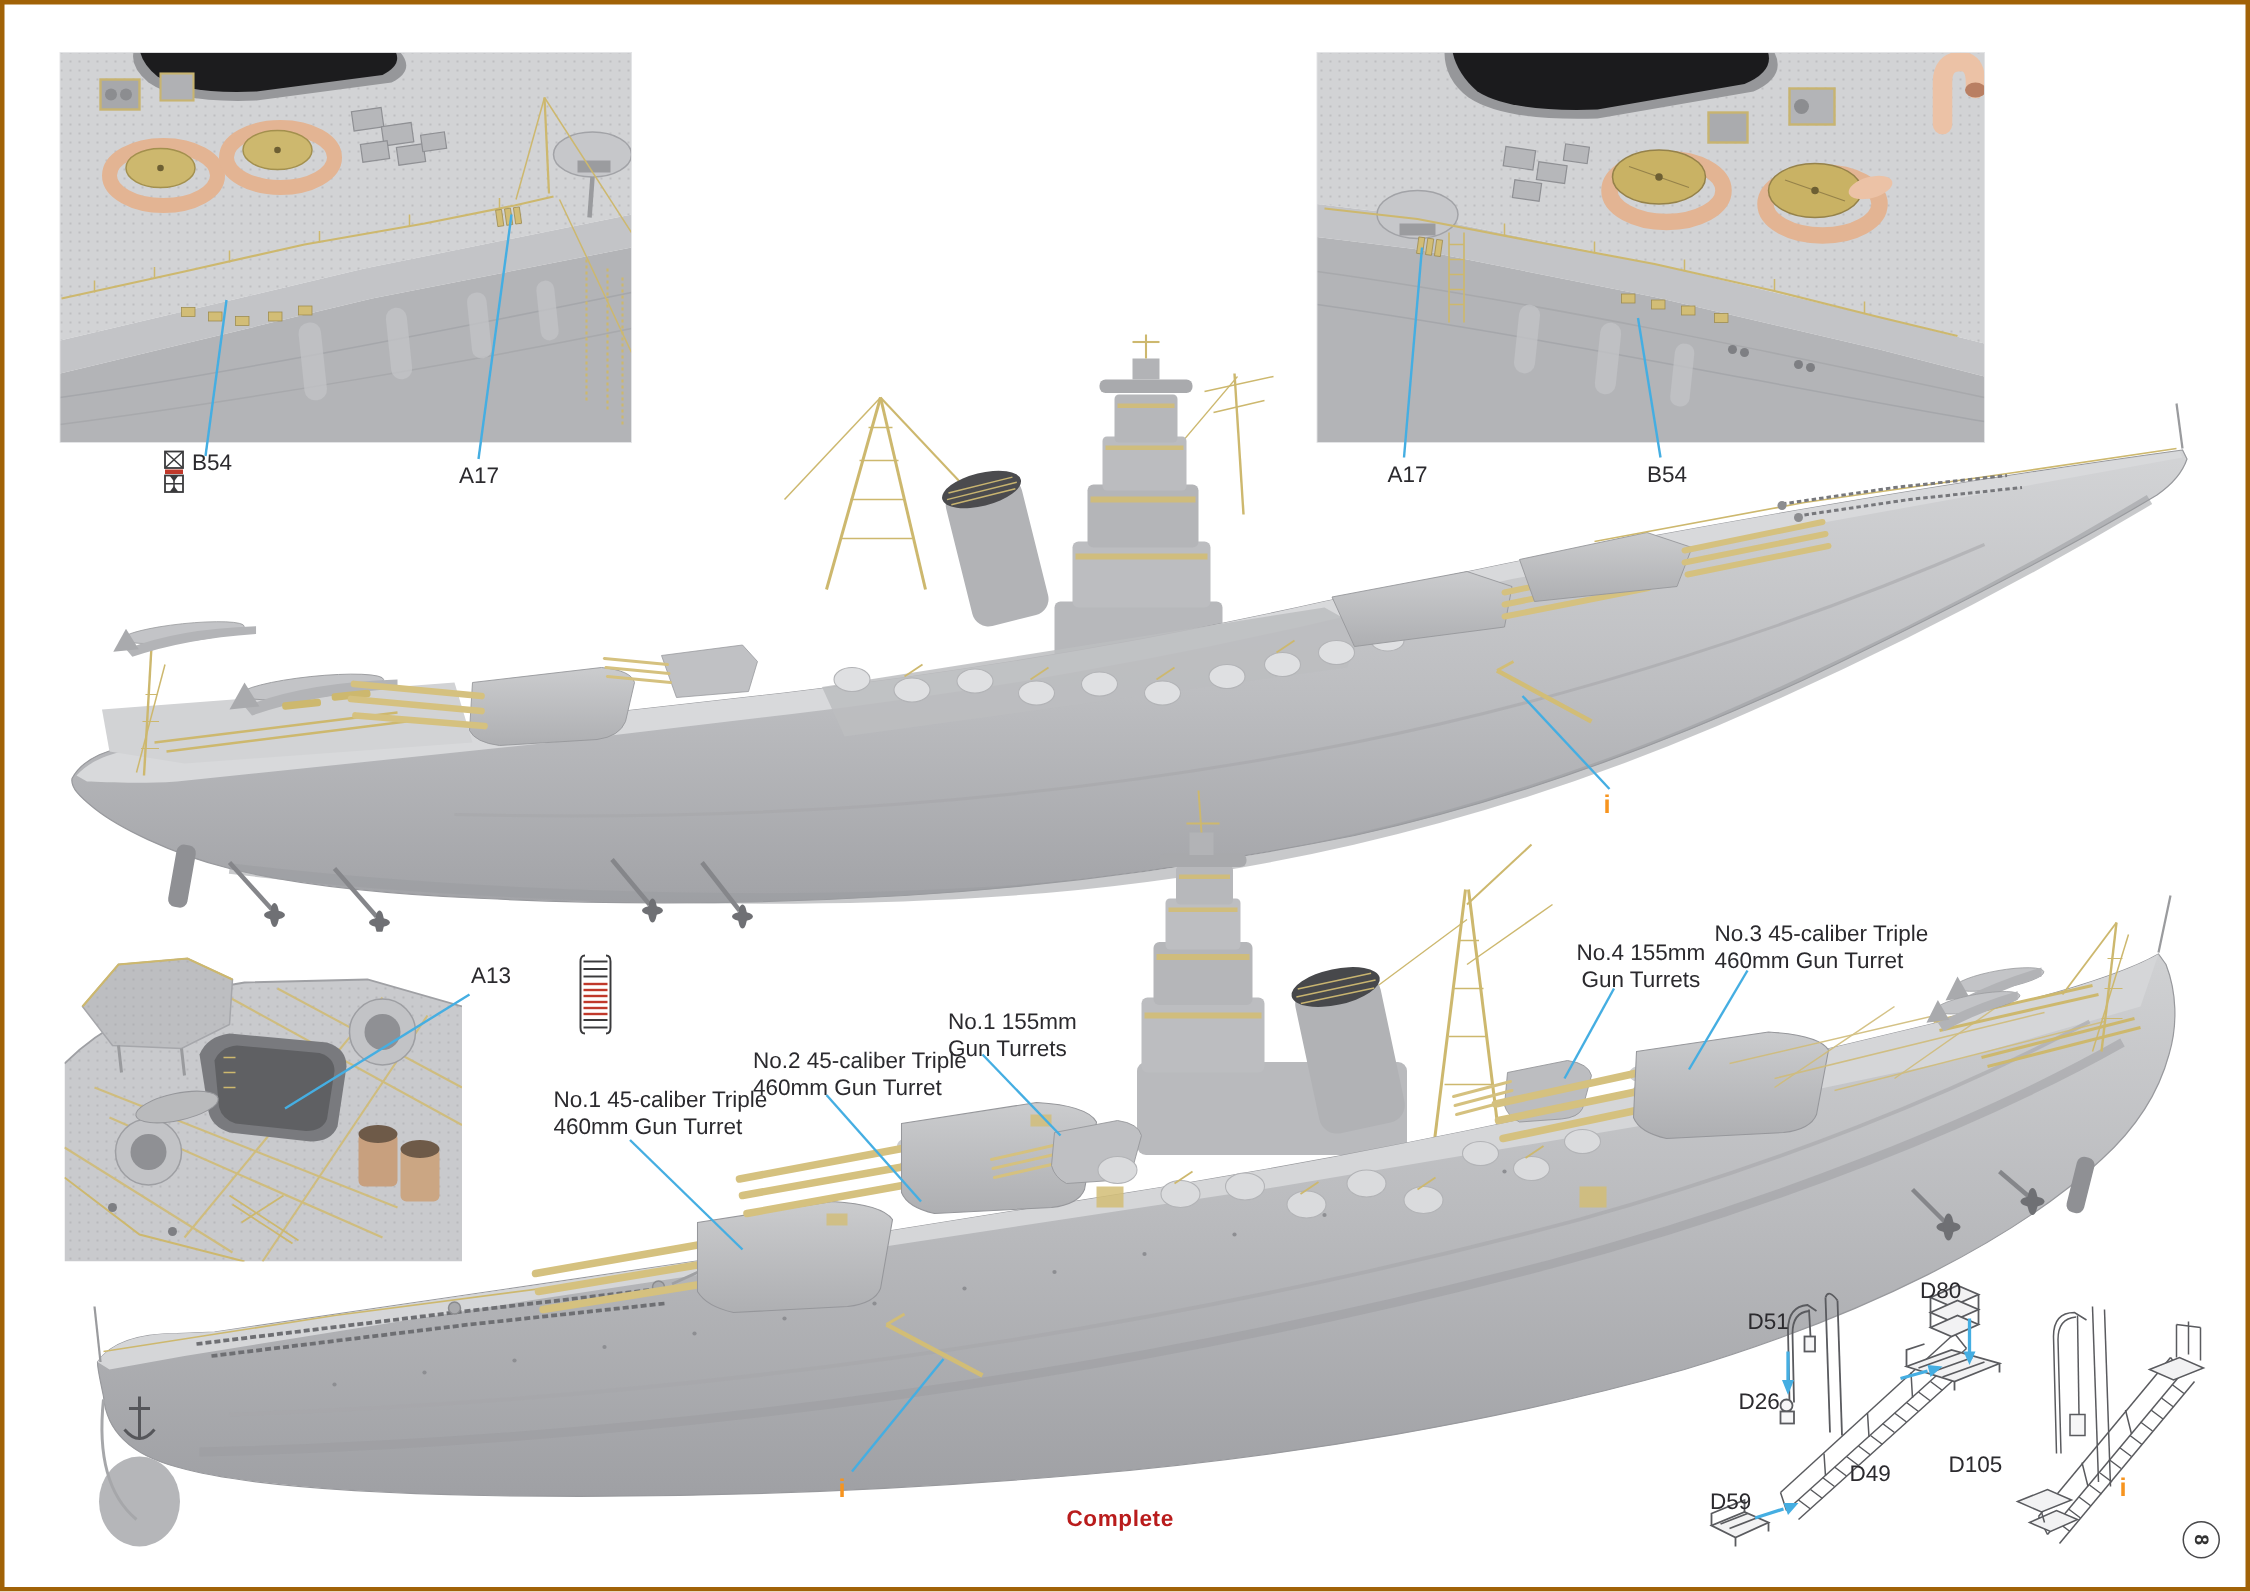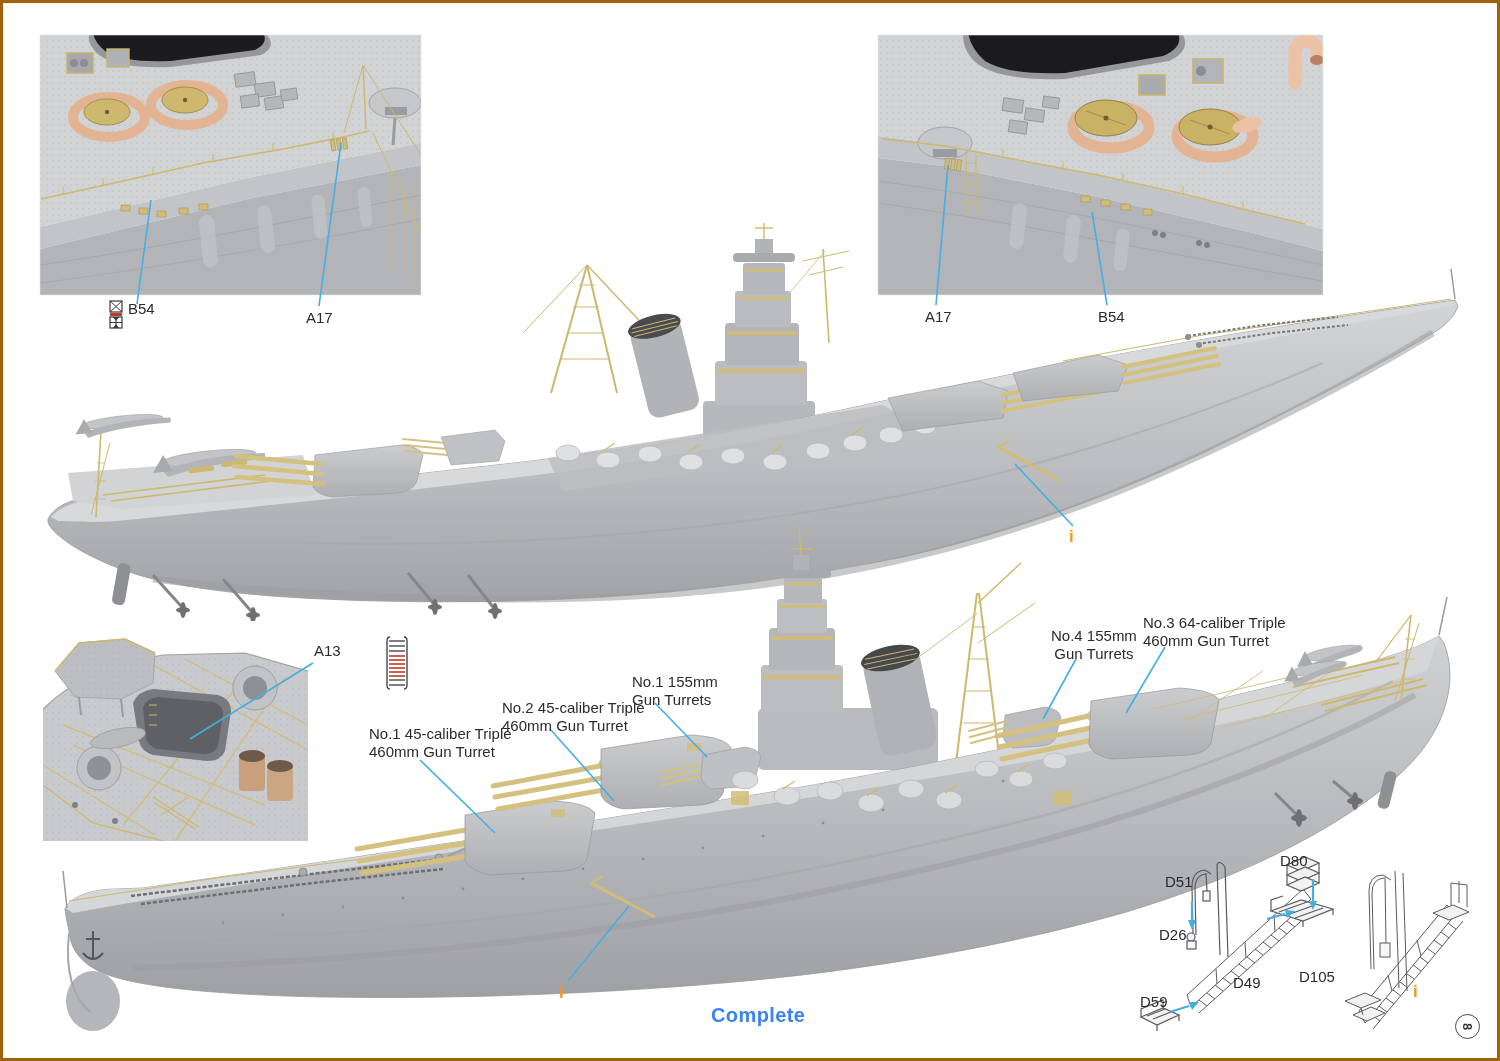--- a/index.html
+++ b/index.html
@@ -3,21 +3,21 @@
 <meta charset="utf-8">
 <style>
   html,body{margin:0;padding:0;background:#ffffff;}
   .page{position:relative;width:1500px;height:1061px;background:#fff;
         border:3px solid #a16207;box-sizing:border-box;overflow:hidden;
         font-family:"Liberation Sans", sans-serif;color:#2b2a2e;}
   .art{position:absolute;left:0;top:0;width:1500px;height:1061px;}
   .lbl{position:absolute;font-size:15px;line-height:1.18;white-space:nowrap;color:#2b2a2e;}
   .lbl2{position:absolute;font-size:15px;line-height:1.22;white-space:nowrap;color:#2b2a2e;}
   .flexlbl{display:flex;align-items:flex-start;gap:5px;}
-  .caption{position:absolute;font-size:20px;font-weight:bold;letter-spacing:.4px;color:#3b82f6;}
+  .caption{position:absolute;font-size:15px;font-weight:bold;letter-spacing:.4px;color:#b91c1c;}
   .imark{position:absolute;font-size:17px;font-weight:bold;color:#F7941E;}
   .pagenum{position:absolute;width:23px;height:23px;border:1.6px solid #4a4a4c;border-radius:50%;
            display:flex;align-items:center;justify-content:center;}
   .pagenum span{display:block;transform:rotate(90deg);font-size:13px;font-weight:bold;color:#333;}
   .icon{flex:0 0 auto;}
 </style>
 </head>
 <body>
 
 <div class="page">
@@ -817,21 +817,21 @@
   <div>No.1 155mm</div>
   <div>Gun Turrets</div>
 </div>
 
 <div class="lbl2" style="left:1048px;top:624px;text-align:center;">
   <div>No.4 155mm</div>
   <div>Gun Turrets</div>
 </div>
 
 <div class="lbl2" style="left:1140px;top:611px;">
-  <div>No.3 64-caliber Triple</div>
+  <div>No.3 45-caliber Triple</div>
   <div>460mm Gun Turret</div>
 </div>
 
 <div class="caption" style="left:708px;top:1001px;">Complete</div>
 
 <div class="lbl" style="left:1162px;top:870px;">D51</div>
 <div class="lbl" style="left:1156px;top:923px;">D26</div>
 <div class="lbl" style="left:1277px;top:849px;">D80</div>
 <div class="lbl" style="left:1296px;top:917px;margin-top:48px;">D105</div>
 <div class="lbl" style="left:1230px;top:971px;">D49</div>

